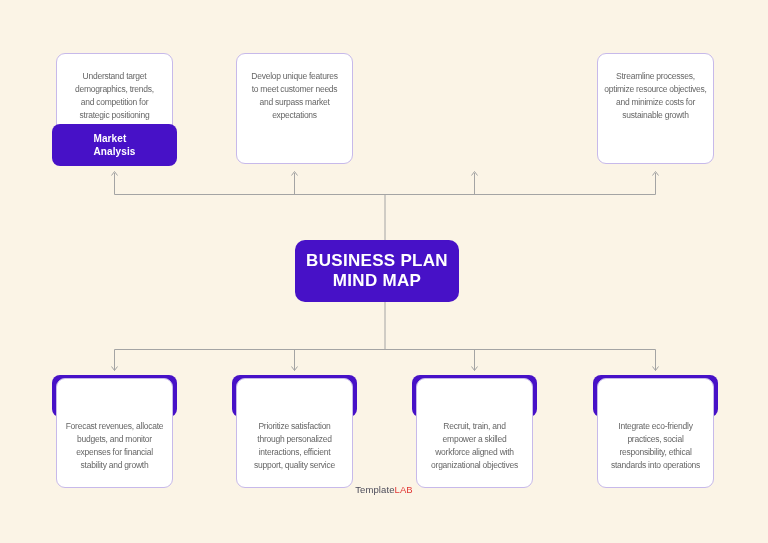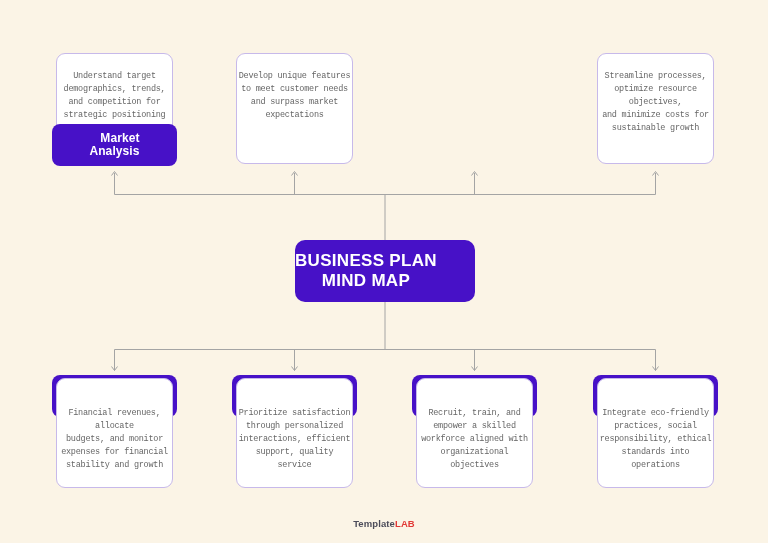--- a/index.html
+++ b/index.html
@@ -19,53 +19,53 @@
     background:var(--background);
   }
   .connectors{position:absolute;left:0;top:0;width:768px;height:543px;}
   .connectors path, .connectors line{
     stroke:var(--connector-gray);stroke-width:1;fill:none;
   }
   .node{position:absolute;width:125px;height:113px;}
   .node-card{
     position:absolute;left:4px;right:4px;background:#ffffff;
     border:1px solid var(--card-border);border-radius:9px;
-    display:flex;justify-content:center;font-family:Liberation Mono, monospace;
+    display:flex;justify-content:center;
   }
   .node.top .node-card{top:0;bottom:2px;align-items:flex-start;}
   .node.bottom .node-card{top:3px;bottom:0;align-items:flex-end;}
   .node-desc{
     white-space:pre-line;text-align:center;
     font-size:8.5px;line-height:13px;letter-spacing:-0.25px;
     color:var(--description-text);
     padding:0 1px;
   }
   .node.top .node-desc{margin-top:16px;}
   .node.bottom .node-desc{margin-bottom:15px;}
   .node-label{
     position:absolute;left:0;right:0;height:42px;
     background:var(--node-purple);border-radius:8px;
     display:flex;align-items:center;justify-content:center;
-    color:#ffffff;font-weight:bold;font-size:12px;line-height:13.5px;
-    text-align:right;white-space:pre-line;letter-spacing:0.1px;
+    color:#ffffff;font-weight:bold;font-size:10px;line-height:13.5px;
+    text-align:left;white-space:pre-line;letter-spacing:0.1px;
   }
   .node.top .node-label{bottom:0;}
   .node.bottom .node-label{top:0;}
   .center-node{
-    position:absolute;left:295px;top:240px;width:180px;height:62px;
+    position:absolute;left:295px;top:240px;width:164px;height:62px;
     background:var(--node-purple);border-radius:10px;
-    display:flex;align-items:center;justify-content:flex-start;
+    display:flex;align-items:center;justify-content:center;
   }
   .center-title{
     color:#ffffff;font-weight:bold;font-size:17px;line-height:20px;
     text-align:center;white-space:pre-line;letter-spacing:0.3px;
   }
   .footer-logo{
-    position:absolute;left:0;right:0;top:518px;text-align:center;
-    font-size:9.5px;font-weight:bold;letter-spacing:0.1px;
+    position:absolute;left:0;right:0;top:484px;text-align:center;
+    font-size:9.5px;font-weight:normal;letter-spacing:0.1px;
   }
   .footer-logo .brand-primary{color:var(--brand-primary-color);}
   .footer-logo .brand-accent{color:var(--brand-accent-color);}
   
   .pos-1{left:52px;}  .pos-2{left:232px;}  .pos-3{left:412px;}  .pos-4{left:593px;}
   .node.top{top:53px;}
   .node.bottom{top:375px;}
 </style>
 </head>
 <body>
@@ -128,21 +128,21 @@
 
   <div class="center-node">
     <div class="center-title">BUSINESS PLAN
 MIND MAP</div>
   </div>
 
   <div class="node bottom pos-1">
     <div class="node-label">Financial
 Planning</div>
     <div class="node-card">
-      <div class="node-desc">Financial revenues, allocate
+      <div class="node-desc">Forecast revenues, allocate
 budgets, and monitor
 expenses for financial
 stability and growth</div>
     </div>
   </div>
   <div class="node bottom pos-2">
     <div class="node-label">Customer
 Experience</div>
     <div class="node-card">
       <div class="node-desc">Prioritize satisfaction

